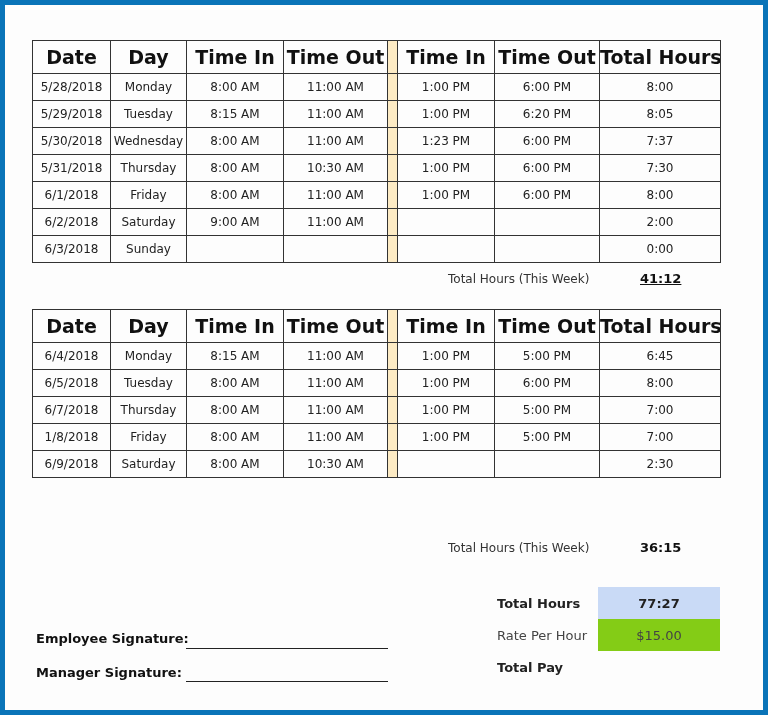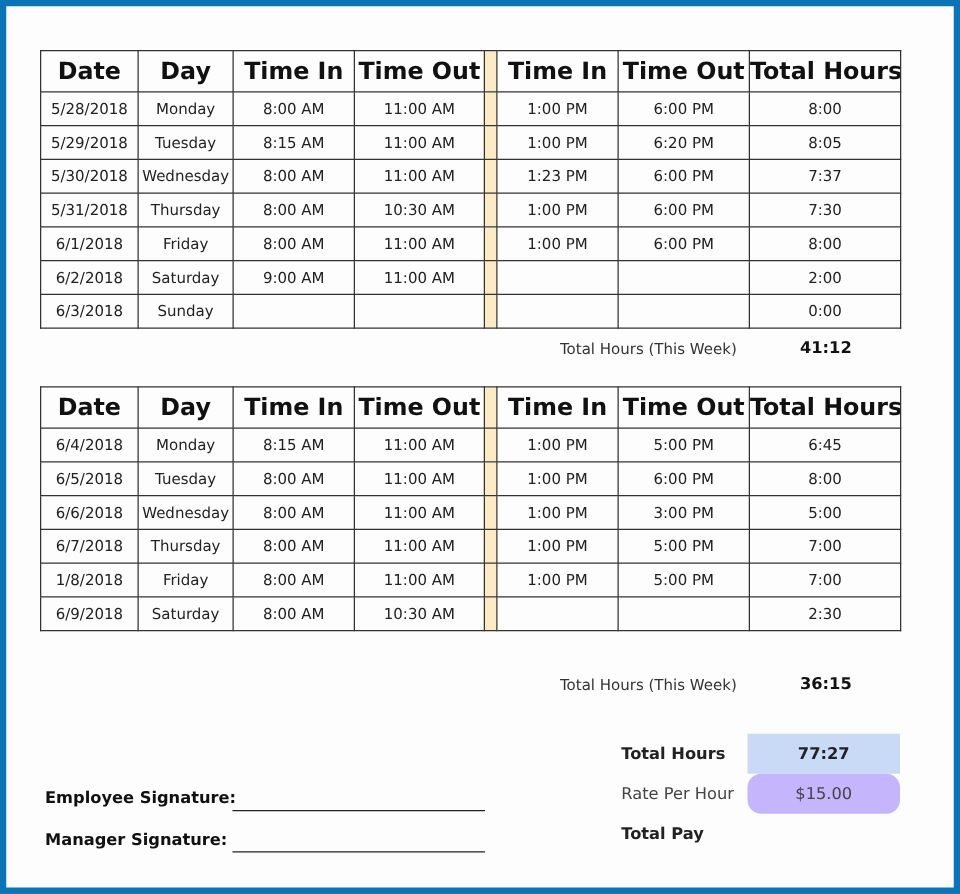--- a/index.html
+++ b/index.html
@@ -24,21 +24,21 @@
     #week2 { top: 309px; }
     .week-total-label { position: absolute; font-size: 12px; color: #333; }
     .week-total-value { position: absolute; font-size: 13px; font-weight: bold; color: #111; }
     .summary { position: absolute; left: 480px; top: 587px; }
     .sum-row { display: flex; height: 32px; align-items: center; }
     .sum-label { width: 118px; font-size: 13px; padding-left: 17px; }
     .sum-label.bold { font-weight: bold; }
     .sum-value { width: 122px; height: 100%; display: flex; align-items: center; justify-content: center; font-size: 13px; }
     .sum-value.bold { font-weight: bold; }
     .blue { background: #c9daf6; }
-    .peach { background: #c4b5fd; border-radius: 11px; }
+    .peach { background: #84cc16; }
     .sig { position: absolute; left: 36px; font-size: 13px; font-weight: bold; color: #111; }
     .sig-line { position: absolute; left: 186px; width: 202px; border-bottom: 1px solid #222; }
   </style>
 </head>
 <body>
 
 <div class="frame"></div>
 
 <table class="ts" id="week1">
   <colgroup>
@@ -131,21 +131,21 @@
         <td></td>
         <td class="sep"></td>
         <td></td>
         <td></td>
         <td>0:00</td>
       </tr>
     </tbody>
 </table>
 
 <div class="week-total-label" style="left:448px; top:272px;">Total Hours (This Week)</div>
-<div class="week-total-value" style="left:640px; top:271px;">41:12</div>
+<div class="week-total-value" style="left:640px; top:271px;text-decoration:underline;">41:12</div>
 
 <table class="ts" id="week2">
   <colgroup>
     <col style="width:78px">
       <col style="width:76px">
       <col style="width:97px">
       <col style="width:104px">
     <col style="width:10px">
       <col style="width:97px">
       <col style="width:105px">
@@ -176,30 +176,20 @@
       </tr>
       <tr>
         <td>6/5/2018</td>
         <td>Tuesday</td>
         <td>8:00 AM</td>
         <td>11:00 AM</td>
         <td class="sep"></td>
         <td>1:00 PM</td>
         <td>6:00 PM</td>
         <td>8:00</td>
-      </tr>
-      <tr>
-        <td>6/6/2018</td>
-        <td>Wednesday</td>
-        <td>8:00 AM</td>
-        <td>11:00 AM</td>
-        <td class="sep"></td>
-        <td>1:00 PM</td>
-        <td>3:00 PM</td>
-        <td>5:00</td>
       </tr>
       <tr>
         <td>6/7/2018</td>
         <td>Thursday</td>
         <td>8:00 AM</td>
         <td>11:00 AM</td>
         <td class="sep"></td>
         <td>1:00 PM</td>
         <td>5:00 PM</td>
         <td>7:00</td>

